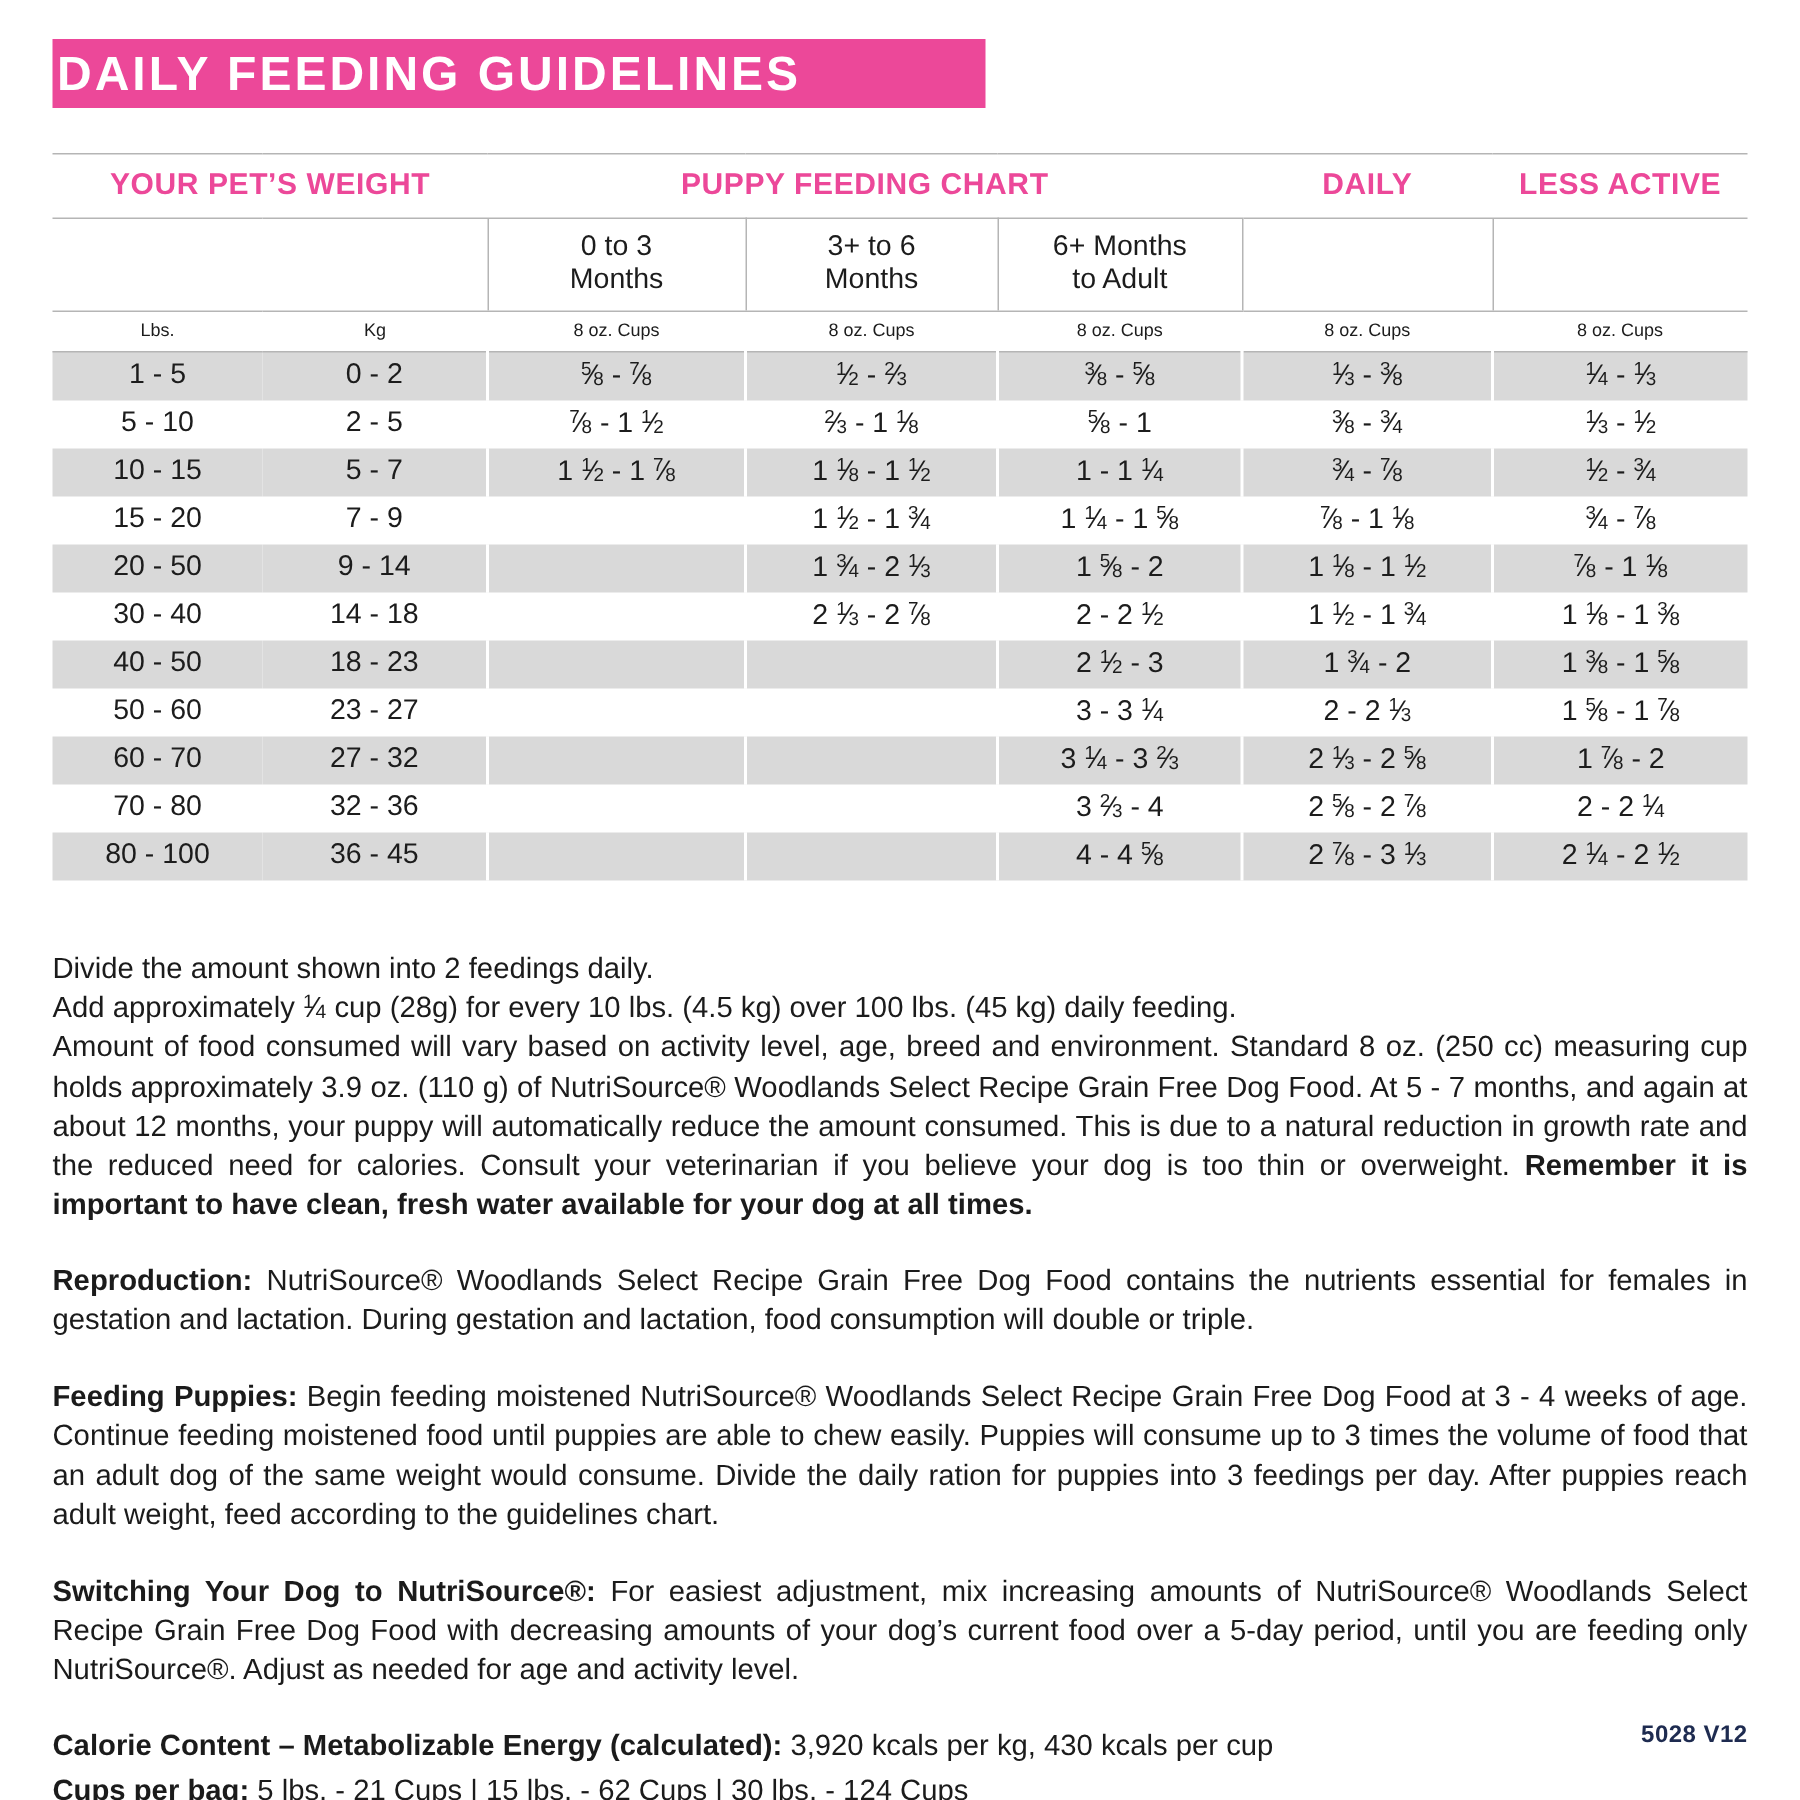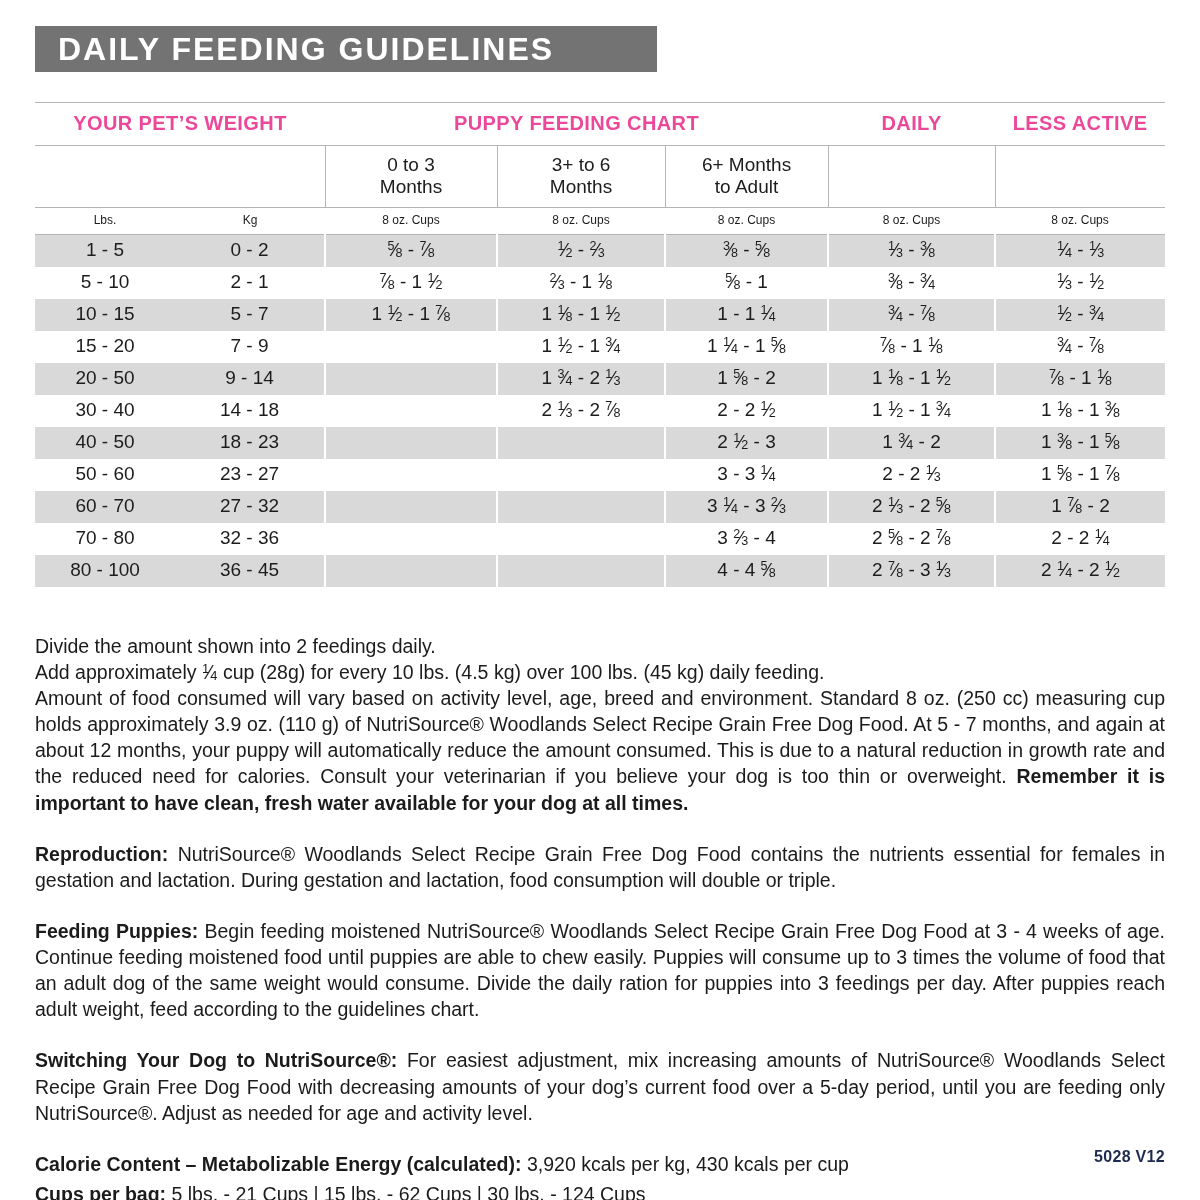--- a/index.html
+++ b/index.html
@@ -1,23 +1,23 @@
 <!DOCTYPE html>
 <html><head>
 <meta charset="utf-8">
 <style>
   html,body{margin:0;padding:0;background:#fff;}
   .page{
     position:relative;width:1200px;height:1200px;background:#fff;overflow:hidden;
     font-family:"Liberation Sans",sans-serif;color:#1b1b1b;box-sizing:border-box;
   }
   .title-bar{
-    margin:26px 0 0 35px;width:622px;height:46px;background:#737373;
+    margin:26px 0 0 35px;width:622px;height:46px;background:#ec4899;
     color:#fff;font-size:32px;font-weight:700;letter-spacing:2px;
-    line-height:47px;padding-left:23px;box-sizing:border-box;white-space:nowrap;
+    line-height:47px;padding-left:3px;box-sizing:border-box;white-space:nowrap;
   }
   table.feed{
     border-collapse:collapse;table-layout:fixed;width:1130px;margin:30px 35px 0;
   }
   table.feed th,table.feed td{text-align:center;}
   .group-h{
     border-top:1.5px solid #b5b5b5;border-bottom:1.5px solid #b5b5b5;
     color:#ec4899;font-size:20px;font-weight:700;letter-spacing:.4px;padding:9px 0 10px;
   }
   .months-row th{
@@ -95,21 +95,21 @@
           <td>1 - 5</td>
           <td>0 - 2</td>
           <td class="sep"><span class="frac"><span class="num">5</span><span class="sl">⁄</span><span class="den">8</span></span> - <span class="frac"><span class="num">7</span><span class="sl">⁄</span><span class="den">8</span></span></td>
           <td class="sep"><span class="frac"><span class="num">1</span><span class="sl">⁄</span><span class="den">2</span></span> - <span class="frac"><span class="num">2</span><span class="sl">⁄</span><span class="den">3</span></span></td>
           <td class="sep"><span class="frac"><span class="num">3</span><span class="sl">⁄</span><span class="den">8</span></span> - <span class="frac"><span class="num">5</span><span class="sl">⁄</span><span class="den">8</span></span></td>
           <td class="sep"><span class="frac"><span class="num">1</span><span class="sl">⁄</span><span class="den">3</span></span> - <span class="frac"><span class="num">3</span><span class="sl">⁄</span><span class="den">8</span></span></td>
           <td class="sep"><span class="frac"><span class="num">1</span><span class="sl">⁄</span><span class="den">4</span></span> - <span class="frac"><span class="num">1</span><span class="sl">⁄</span><span class="den">3</span></span></td>
         </tr>
         <tr class="data-row">
           <td>5 - 10</td>
-          <td>2 - 1</td>
+          <td>2 - 5</td>
           <td class="sep"><span class="frac"><span class="num">7</span><span class="sl">⁄</span><span class="den">8</span></span> - 1 <span class="frac"><span class="num">1</span><span class="sl">⁄</span><span class="den">2</span></span></td>
           <td class="sep"><span class="frac"><span class="num">2</span><span class="sl">⁄</span><span class="den">3</span></span> - 1 <span class="frac"><span class="num">1</span><span class="sl">⁄</span><span class="den">8</span></span></td>
           <td class="sep"><span class="frac"><span class="num">5</span><span class="sl">⁄</span><span class="den">8</span></span> - 1</td>
           <td class="sep"><span class="frac"><span class="num">3</span><span class="sl">⁄</span><span class="den">8</span></span> - <span class="frac"><span class="num">3</span><span class="sl">⁄</span><span class="den">4</span></span></td>
           <td class="sep"><span class="frac"><span class="num">1</span><span class="sl">⁄</span><span class="den">3</span></span> - <span class="frac"><span class="num">1</span><span class="sl">⁄</span><span class="den">2</span></span></td>
         </tr>
         <tr class="data-row">
           <td>10 - 15</td>
           <td>5 - 7</td>
           <td class="sep">1 <span class="frac"><span class="num">1</span><span class="sl">⁄</span><span class="den">2</span></span> - 1 <span class="frac"><span class="num">7</span><span class="sl">⁄</span><span class="den">8</span></span></td>

